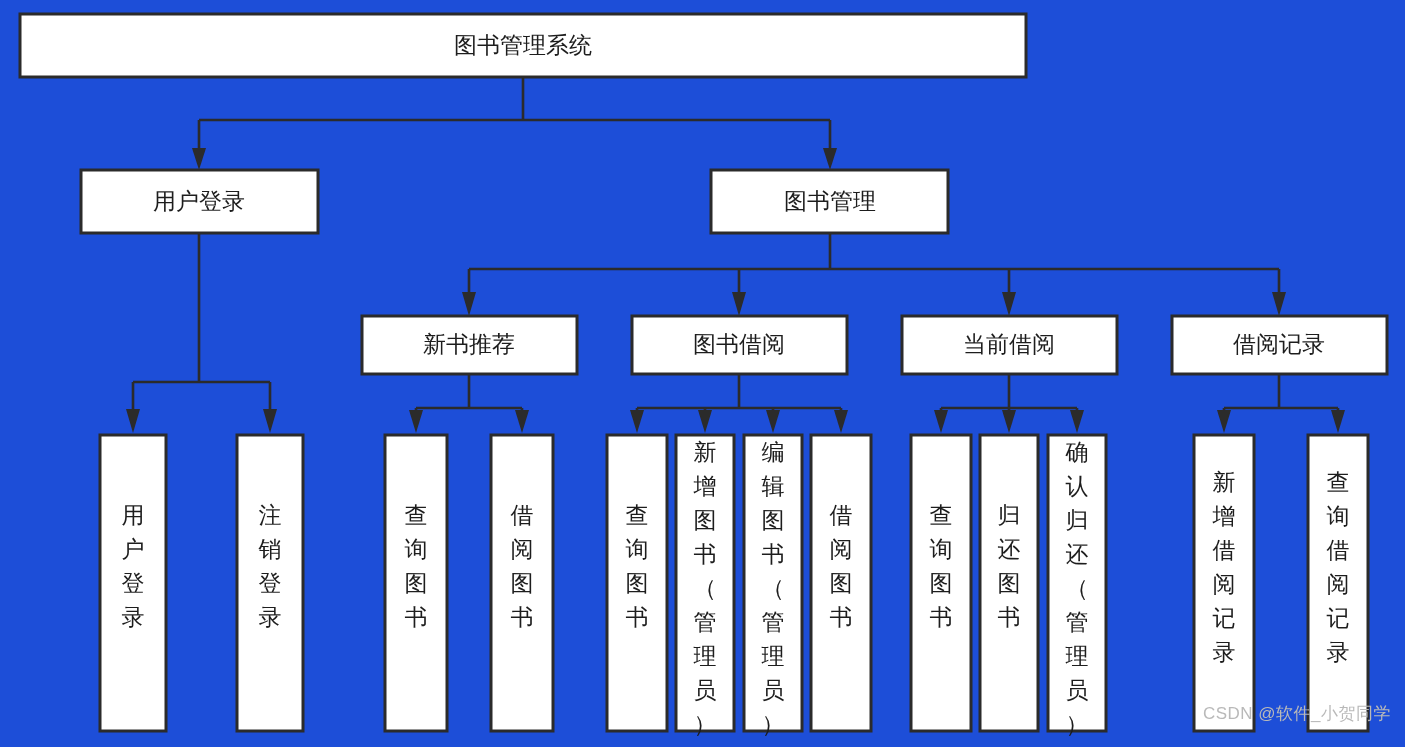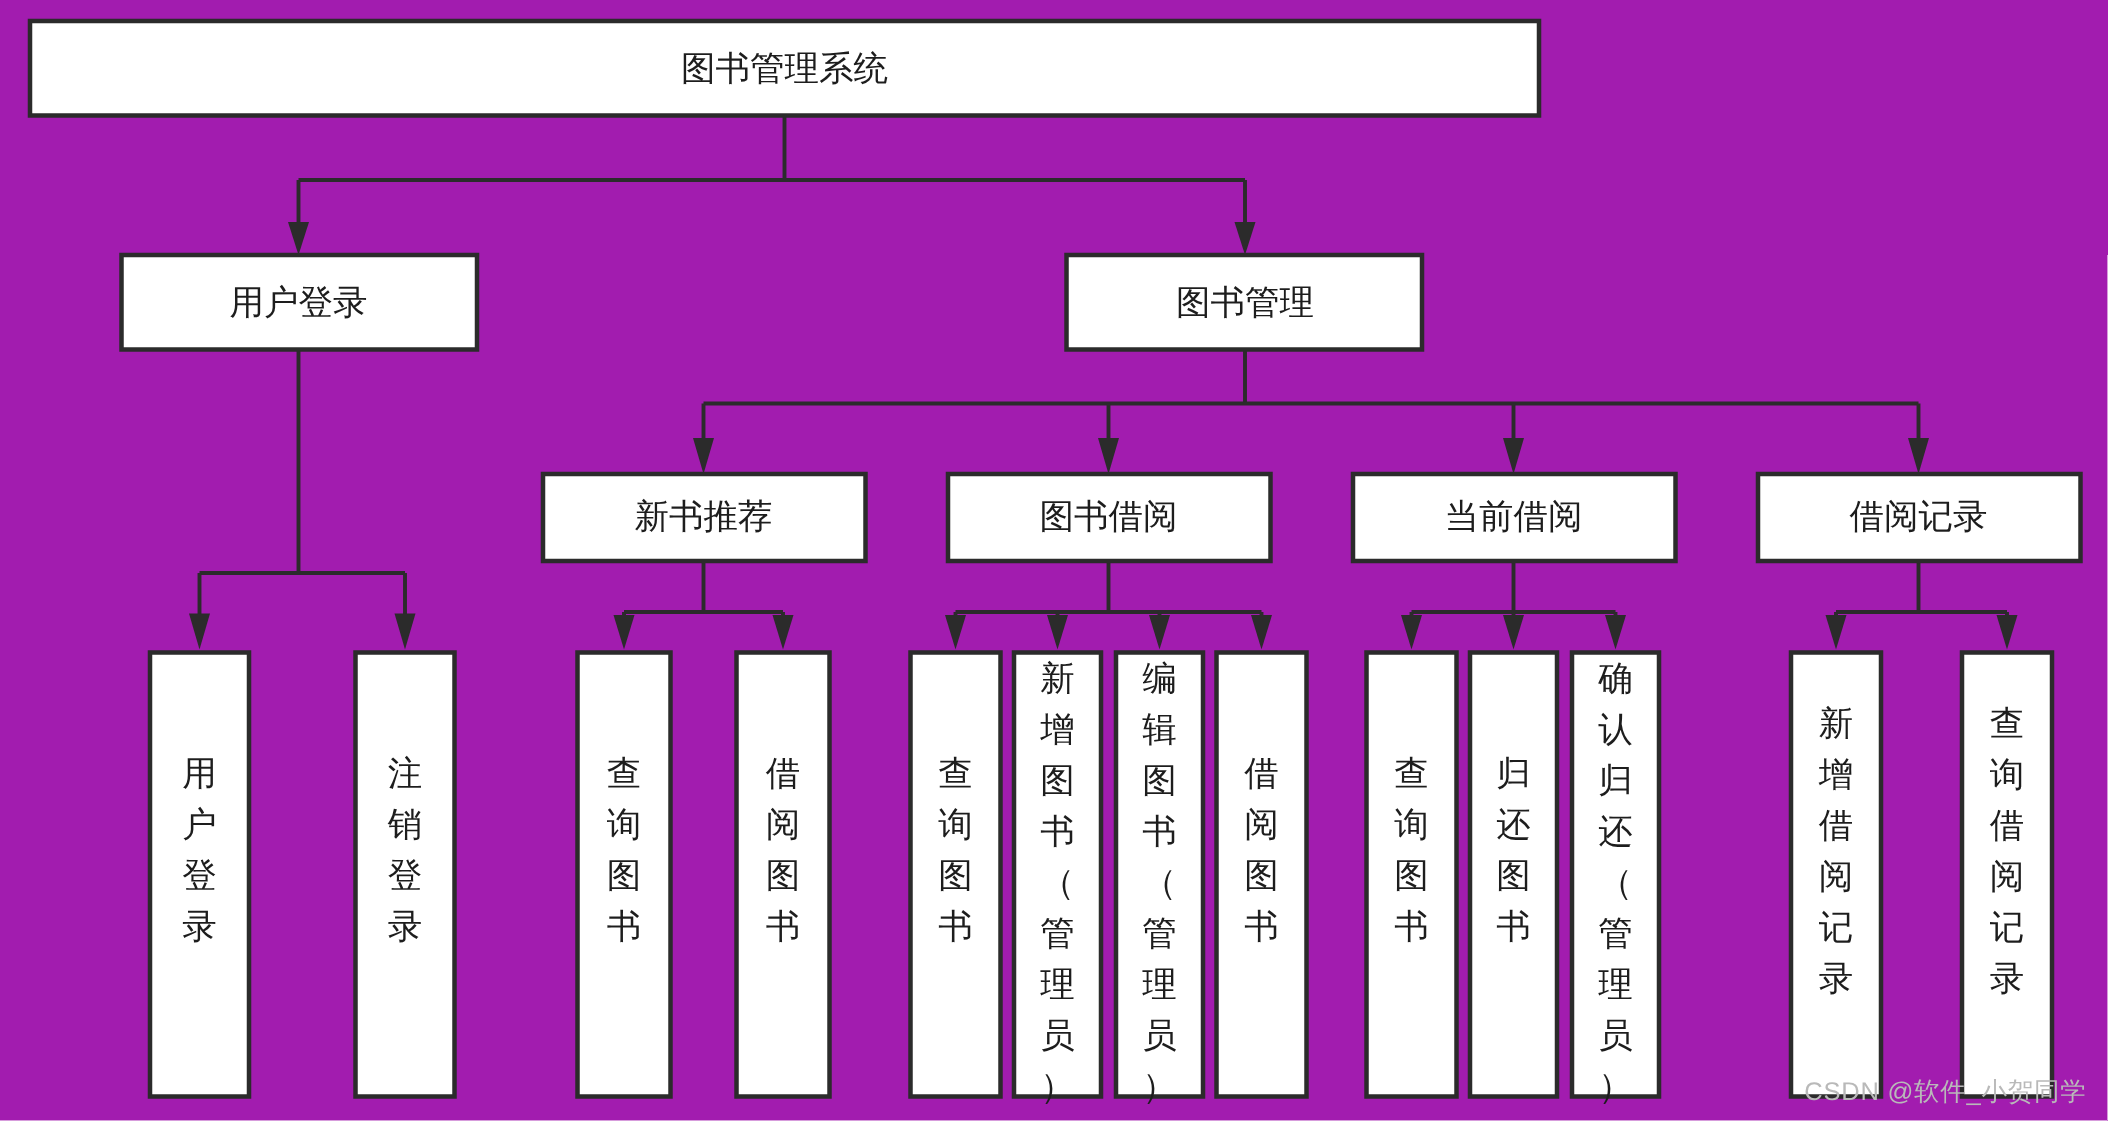--- a/index.html
+++ b/index.html
@@ -8,21 +8,21 @@
     padding: 0;
     background: #ffffff;
   }
   body {
     font-family: "Liberation Sans", "DejaVu Sans", sans-serif;
   }
   #diagram-root {
     position: relative;
     width: 1405px;
     height: 747px;
-    background: #a21caf;
+    background: #1d4ed8;
     overflow: hidden;
   }
   svg.flow {
     position: absolute;
     left: 0;
     top: 0;
     width: 1405px;
     height: 747px;
     display: block;
   }
@@ -51,21 +51,21 @@
   .node-label-v {
     font-family: "Liberation Sans", "DejaVu Sans", sans-serif;
     font-size: 23px;
     fill: #1d1d1d;
     text-anchor: middle;
     white-space: pre;
   }
   .watermark {
     position: absolute;
     right: 14px;
-    bottom: 8px;
+    bottom: 22px;
     font-family: "Liberation Sans", "DejaVu Sans", sans-serif;
     font-size: 17px;
     color: #b9b9b9;
     letter-spacing: 0.5px;
     user-select: none;
     pointer-events: none;
   }
 </style>
 </head>
 <body>

